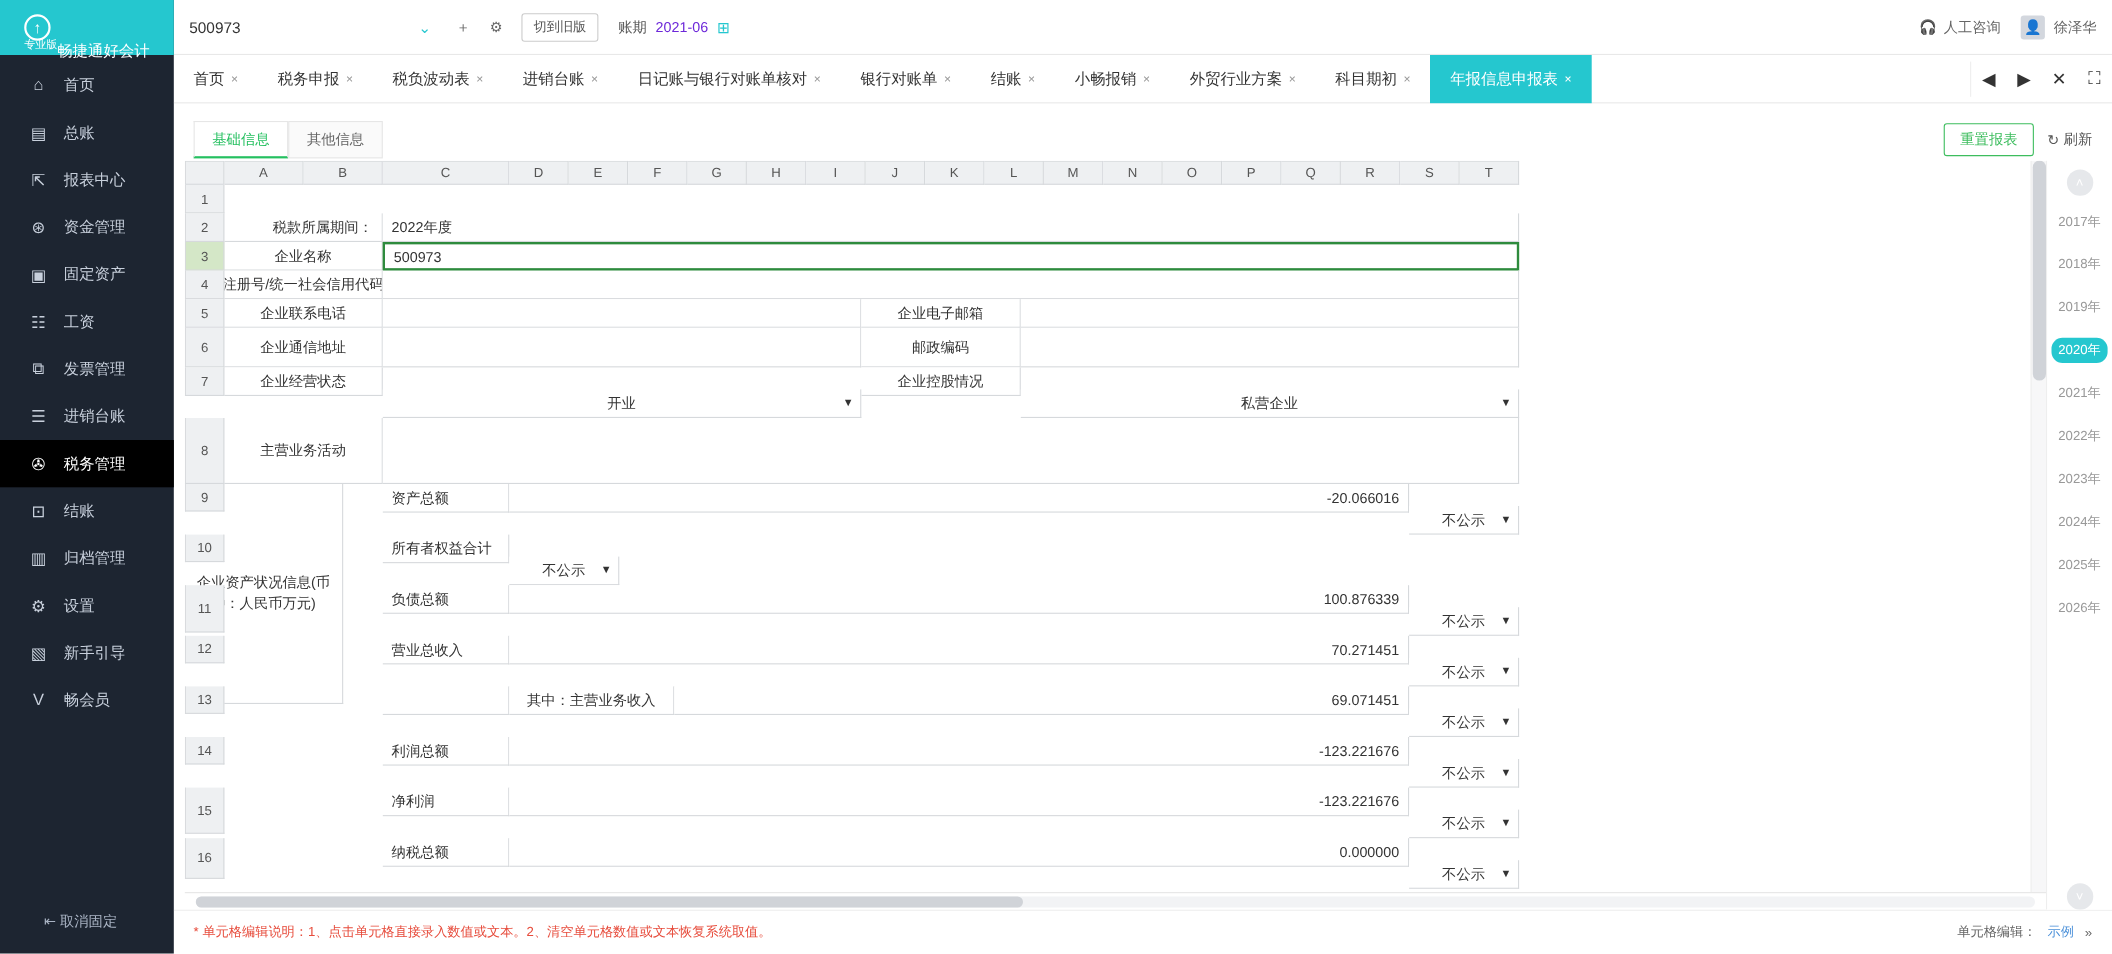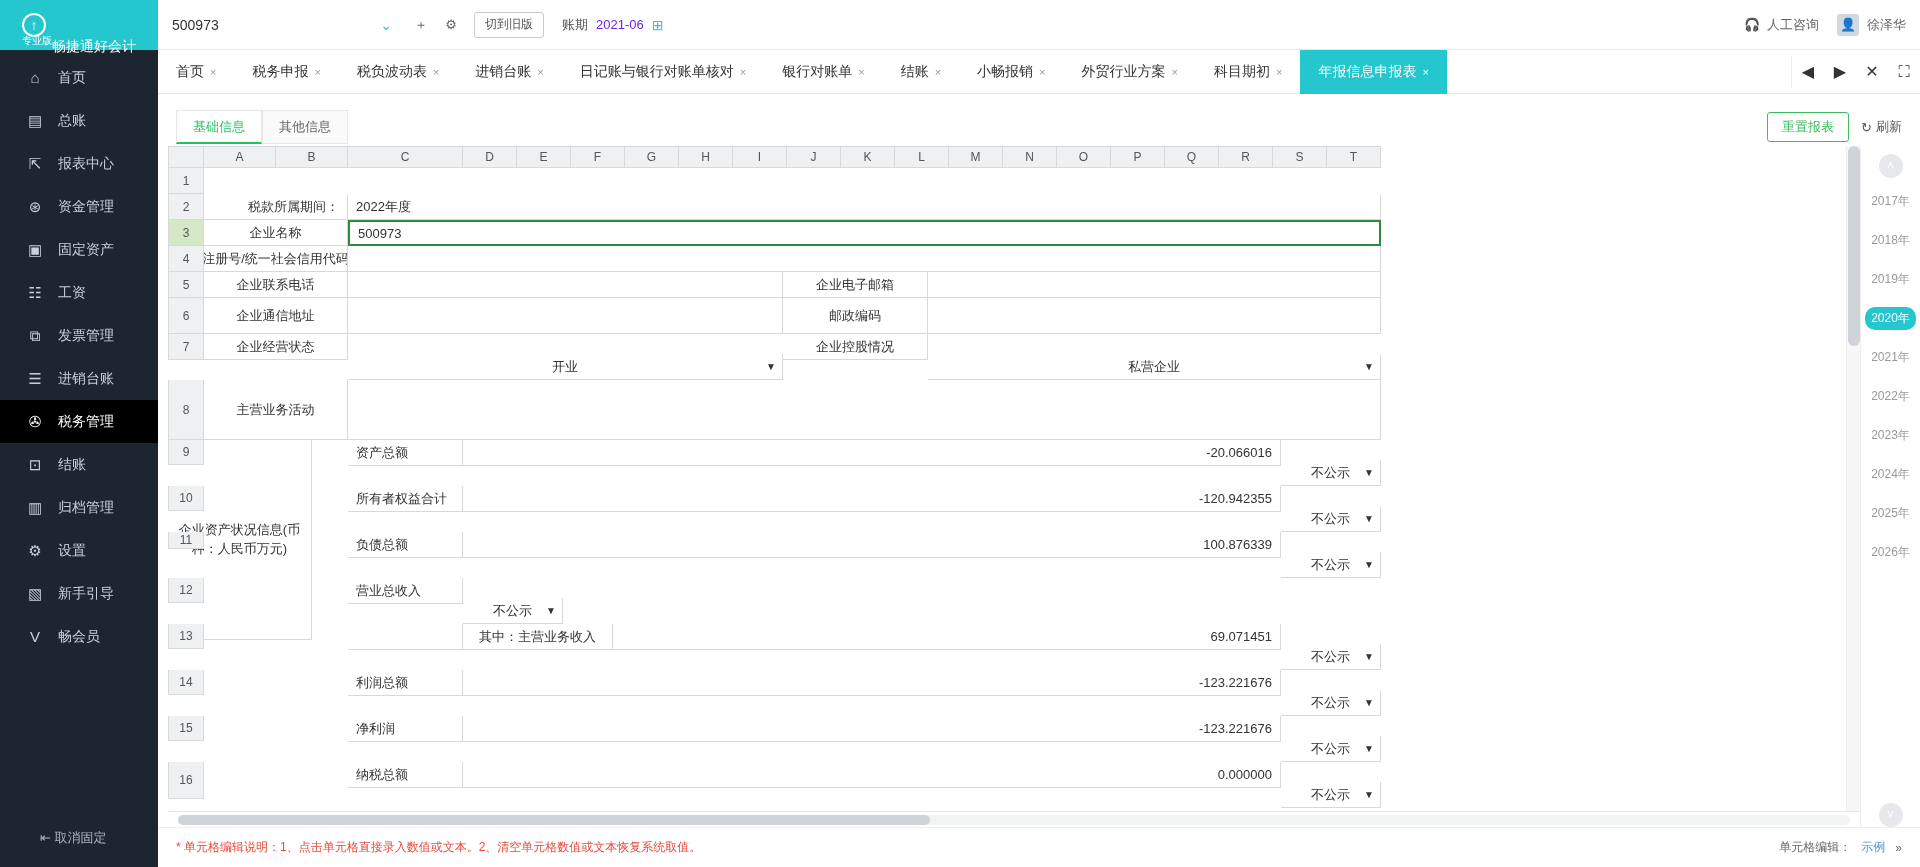--- a/index.html
+++ b/index.html
@@ -323,53 +323,53 @@
               <div class="cell label" style="width:144px;height:200px;position:absolute;white-space:normal;line-height:1.4;text-align:center">企业资产状况信息(币种：人民币万元)</div>
               <div style="width:144px;height:25px"></div>
               <div class="cell" style="width:115px">资产总额</div>
               <div class="cell num-right" style="width:818px">-20.066016</div>
               <div class="cell dropdown-cell label" style="width:100px">不公示<span class="dd-arrow">▼</span></div>
             </div>
             <div class="row row-std" style="position:relative">
               <div class="row-h" style="height:25px">10</div>
               <div style="width:144px;height:25px"></div>
               <div class="cell" style="width:115px">所有者权益合计</div>
-              <div class="cell num-right" style="width:818px">-120.942355</div>
-              <div class="cell dropdown-cell label" style="width:100px">不公示<span class="dd-arrow">▼</span></div>
-            </div>
-            <div class="row row-std" style="position:relative">
-              <div class="row-h" style="height:17px">11</div>
+              <div class="cell dropdown-cell label" style="width:100px">不公示<span class="dd-arrow">▼</span></div>
+            </div>
+            <div class="row row-std" style="position:relative">
+              <div class="row-h" style="height:43px">11</div>
               <div style="width:144px;height:25px"></div>
               <div class="cell" style="width:115px">负债总额</div>
               <div class="cell num-right" style="width:818px">100.876339</div>
               <div class="cell dropdown-cell label" style="width:100px">不公示<span class="dd-arrow">▼</span></div>
             </div>
             <div class="row row-std" style="position:relative">
               <div class="row-h" style="height:25px">12</div>
               <div style="width:144px;height:25px"></div>
               <div class="cell" style="width:115px">营业总收入</div>
+              <div class="cell num-right" style="width:818px">70.271451</div>
               <div class="cell dropdown-cell label" style="width:100px">不公示<span class="dd-arrow">▼</span></div>
             </div>
             <div class="row row-std" style="position:relative">
               <div class="row-h" style="height:25px">13</div>
               <div style="width:144px;height:25px"></div>
               <div class="cell" style="width:115px"></div>
               <div class="cell label" style="width:150px">其中：主营业务收入</div>
               <div class="cell num-right" style="width:668px">69.071451</div>
               <div class="cell dropdown-cell label" style="width:100px">不公示<span class="dd-arrow">▼</span></div>
             </div>
             <div class="row row-std" style="position:relative">
               <div class="row-h" style="height:25px">14</div>
               <div style="width:144px;height:25px"></div>
               <div class="cell" style="width:115px">利润总额</div>
               <div class="cell num-right" style="width:818px">-123.221676</div>
               <div class="cell dropdown-cell label" style="width:100px">不公示<span class="dd-arrow">▼</span></div>
             </div>
             <div class="row row-std" style="position:relative">
-              <div class="row-h" style="height:25px">15</div>
+              <div class="row-h" style="height:42px">15</div>
               <div style="width:144px;height:25px"></div>
               <div class="cell" style="width:115px">净利润</div>
               <div class="cell num-right" style="width:818px">-123.221676</div>
               <div class="cell dropdown-cell label" style="width:100px">不公示<span class="dd-arrow">▼</span></div>
             </div>
             <div class="row row-std" style="position:relative">
               <div class="row-h" style="height:37px">16</div>
               <div style="width:144px;height:25px"></div>
               <div class="cell" style="width:115px">纳税总额</div>
               <div class="cell num-right" style="width:818px">0.000000</div>

